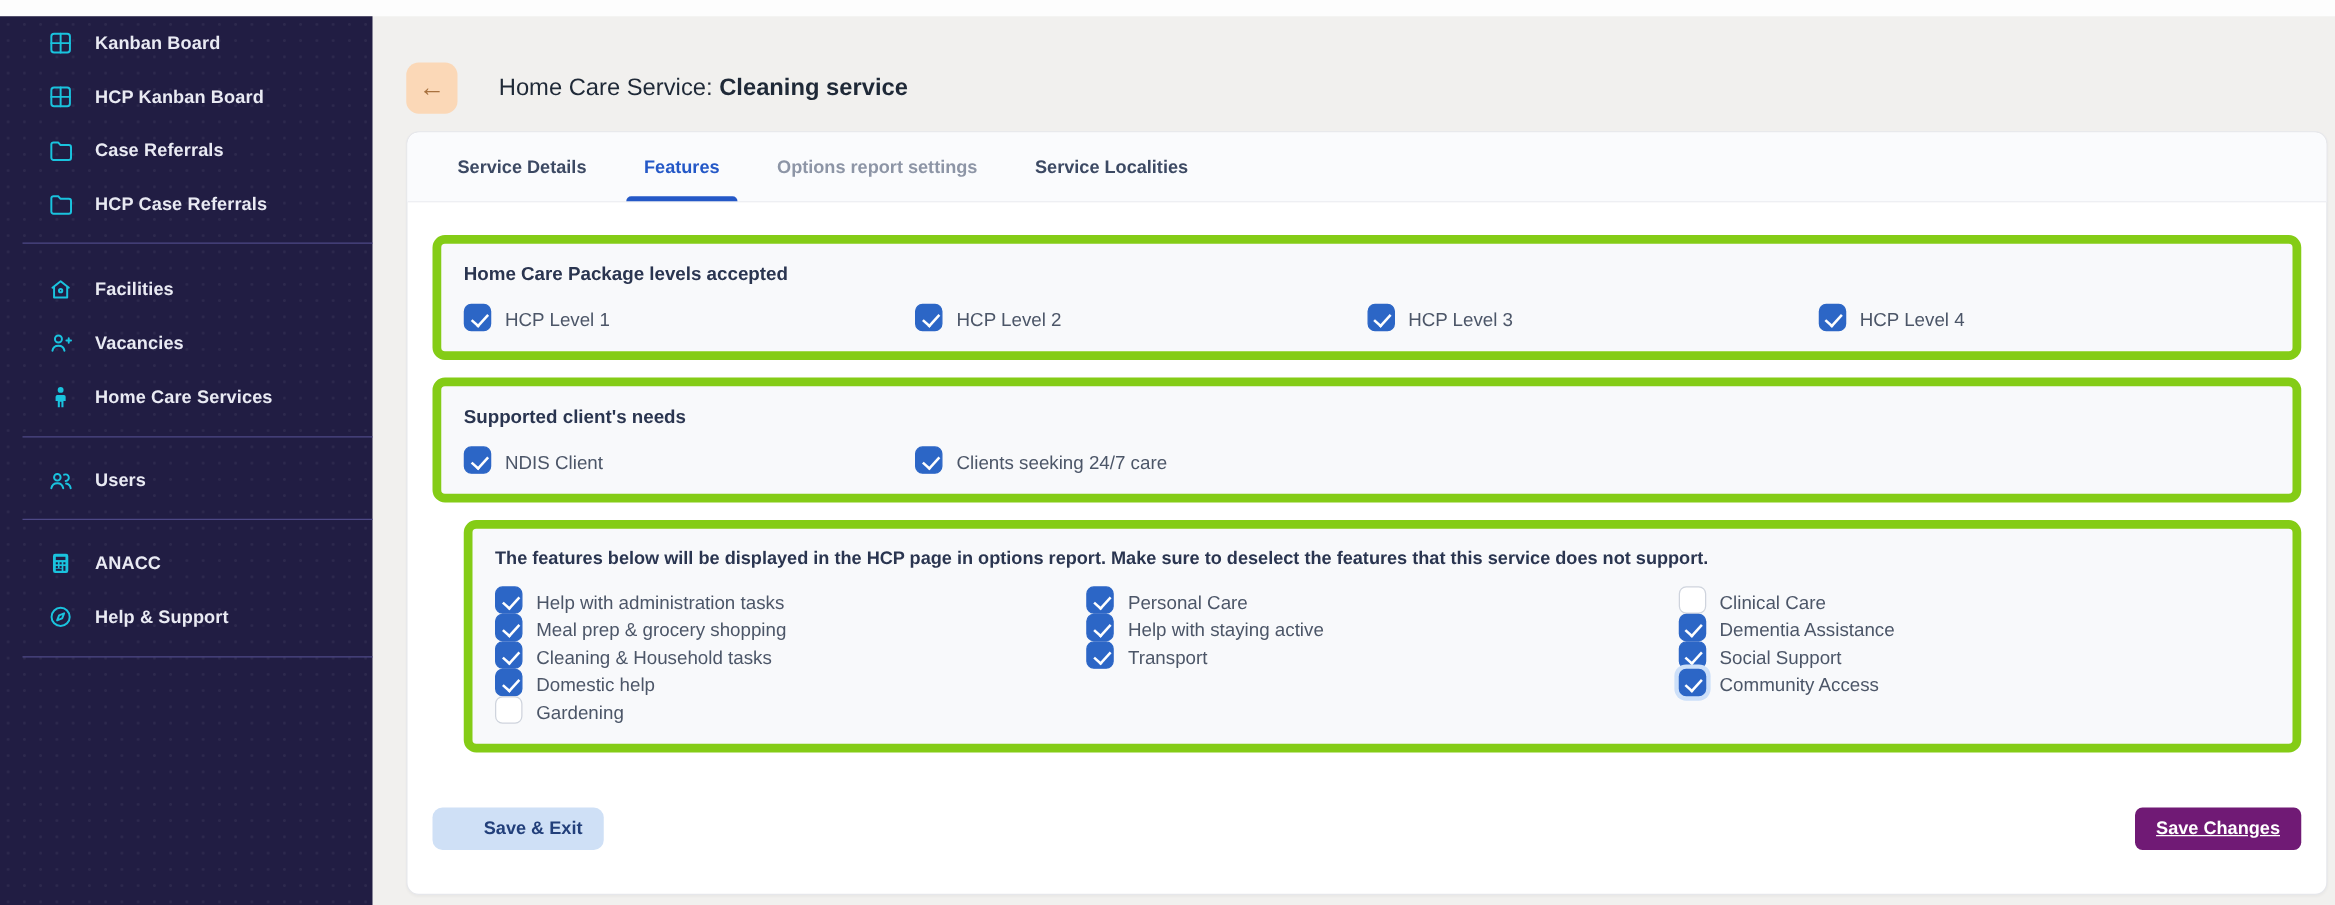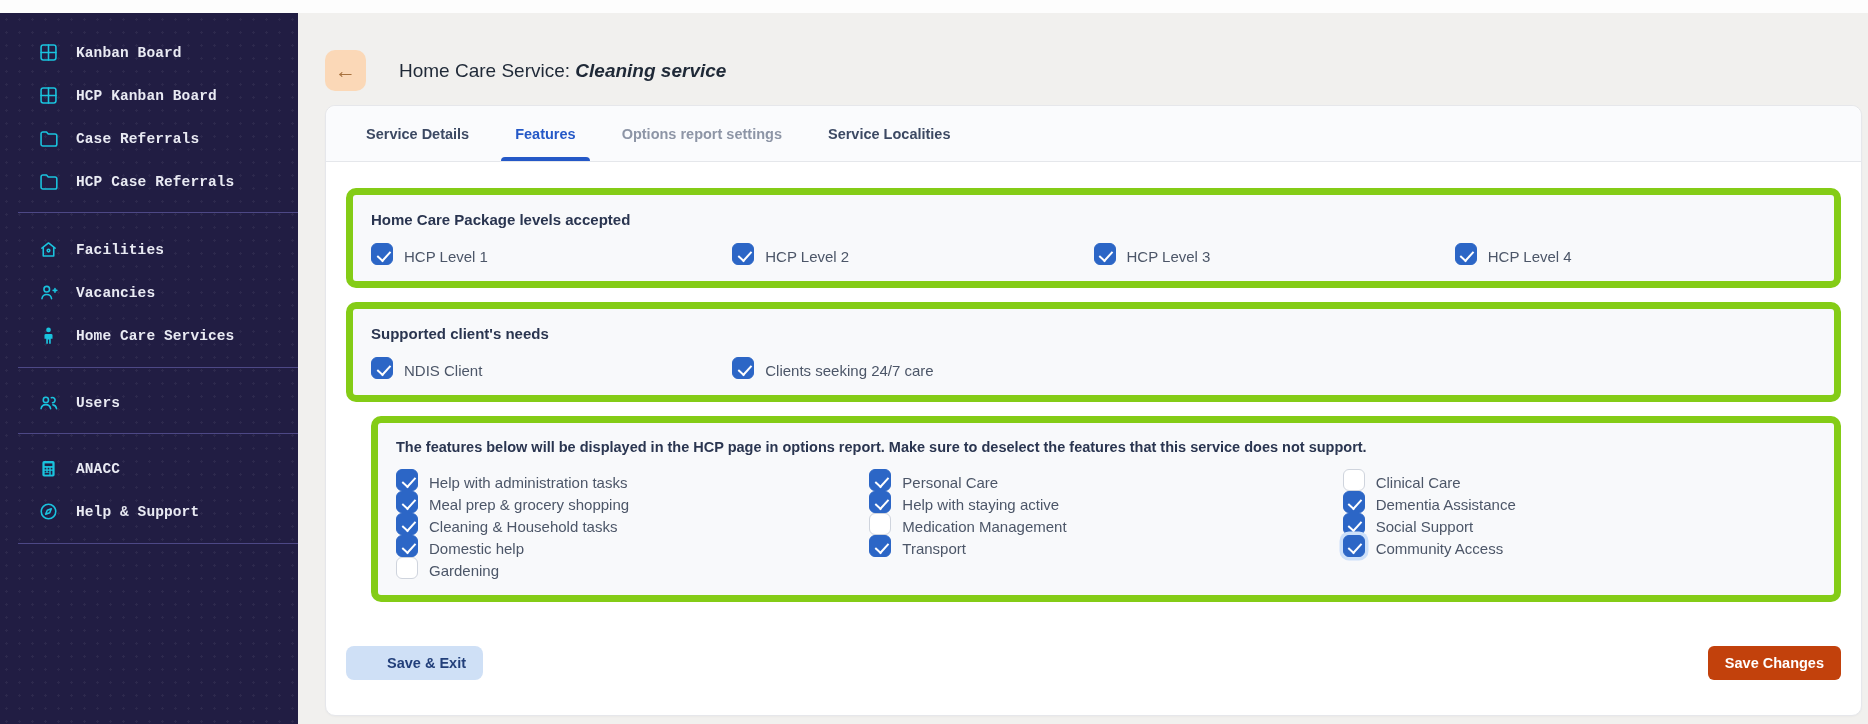--- a/index.html
+++ b/index.html
@@ -11,22 +11,20 @@
     overflow:hidden;
   }
   .topstrip{ position:absolute; top:0; left:0; width:100%; height:13px; background:#fdfdfd; }
 
   
   .sidebar{
     position:absolute; left:0; top:13px; bottom:0; width:298px;
     background:#211d43;
     background-image:radial-gradient(rgba(255,255,255,0.055) 1px, transparent 1.2px);
     background-size:13px 13px;
-    padding-top:18px;
-    font-family:Liberation Mono, monospace;
   }
   .side-item{
     height:43px; display:flex; align-items:center; gap:17px;
     padding-left:38px; cursor:pointer;
     color:#e9eaf3; font-size:14.5px; font-weight:700; letter-spacing:.1px;
   }
   .side-item .icn{ width:21px; height:21px; flex:none; display:flex; }
   .side-item svg{ width:21px; height:21px; }
   .side-div{ border-top:1px solid #4d4886; margin-left:18px; }
   .d1{ margin-top:9px;  margin-bottom:15px; }
@@ -36,21 +34,21 @@
 
   
   .main{ position:absolute; left:298px; top:13px; right:0; bottom:0; }
   .header-row{ display:flex; align-items:center; padding:37px 0 0 27px; }
   .back-btn{
     width:41px; height:41px; border:none; border-radius:10px;
     background:#fbd8b7; color:#a8723f; font-size:21px; line-height:41px;
     cursor:pointer; flex:none;
   }
   .page-title{ margin-left:33px; font-size:19px; color:#1f2937; font-weight:400; }
-  .page-title b{ font-weight:700;font-style:italic; }
+  .page-title b{ font-weight:700; }
 
   .card{
     margin:14px 6px 0 27px; height:611px;
     background:#fff; border:1px solid #e6e7eb; border-radius:10px;
     box-shadow:0 1px 2px rgba(15,23,42,0.03);
     display:flex; flex-direction:column;
   }
   .tabs{
     height:56px; flex:none; display:flex; align-items:stretch;
     background:#fafbfd; border-bottom:1px solid #e5e7eb;
@@ -87,21 +85,21 @@
     border:solid #fff; border-width:0 2.3px 2.3px 0; transform:rotate(42deg);
   }
   .opt.ring .cb{ box-shadow:0 0 0 3.5px #cde0f9; }
 
   .footer-row{
     margin:44px 20px 0; display:flex; justify-content:space-between; align-items:center;
   }
   .btn{ border:none; border-radius:8px; height:34px; padding:0 17px;
         font-family:"Liberation Sans",sans-serif; font-size:14.5px; font-weight:700; cursor:pointer; }
   .btn-save-exit{ background:#cfe0f6; color:#223f7a;padding-left:41px; }
-  .btn-save-changes{ background:#c2410c; color:#ffffff; border-radius:6px; }
+  .btn-save-changes{ background:#701a75; color:#ffffff; border-radius:6px;text-decoration:underline; }
 </style>
 </head>
 <body>
 
 <div class="topstrip"></div>
 
 <nav class="sidebar">
   <div class="side-item">
     <span class="icn">
         <svg viewBox="0 0 24 24" fill="none" stroke="#1ac3de" stroke-width="1.8" stroke-linecap="round" stroke-linejoin="round">
@@ -297,24 +295,20 @@
           </div>
           <div class="col">
             <div class="opt checked">
                 <span class="cb"></span>
                 <span>Personal Care</span>
               </div>
             <div class="opt checked">
                 <span class="cb"></span>
                 <span>Help with staying active</span>
               </div>
-            <div class="opt">
-                <span class="cb"></span>
-                <span>Medication Management</span>
-              </div>
             <div class="opt checked">
                 <span class="cb"></span>
                 <span>Transport</span>
               </div>
           </div>
           <div class="col">
             <div class="opt">
                 <span class="cb"></span>
                 <span>Clinical Care</span>
               </div>

